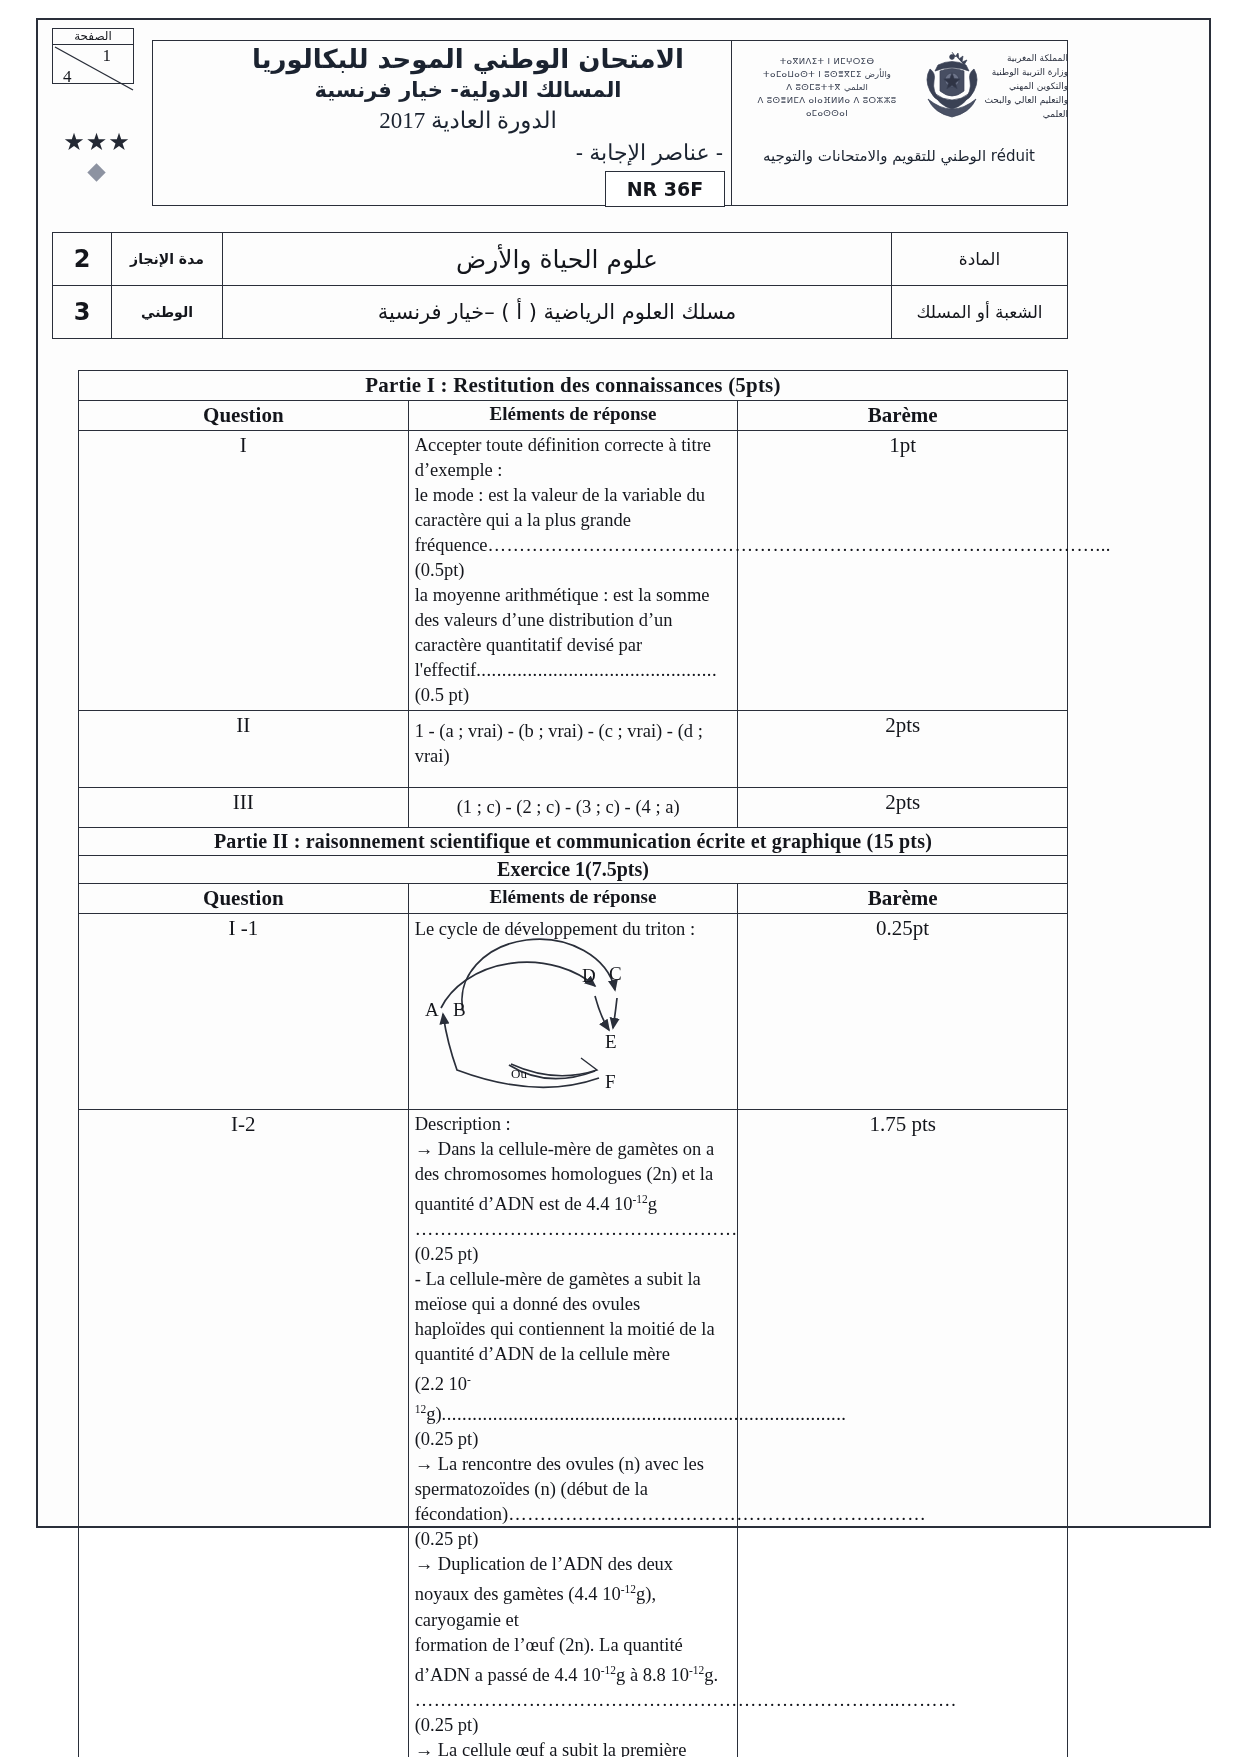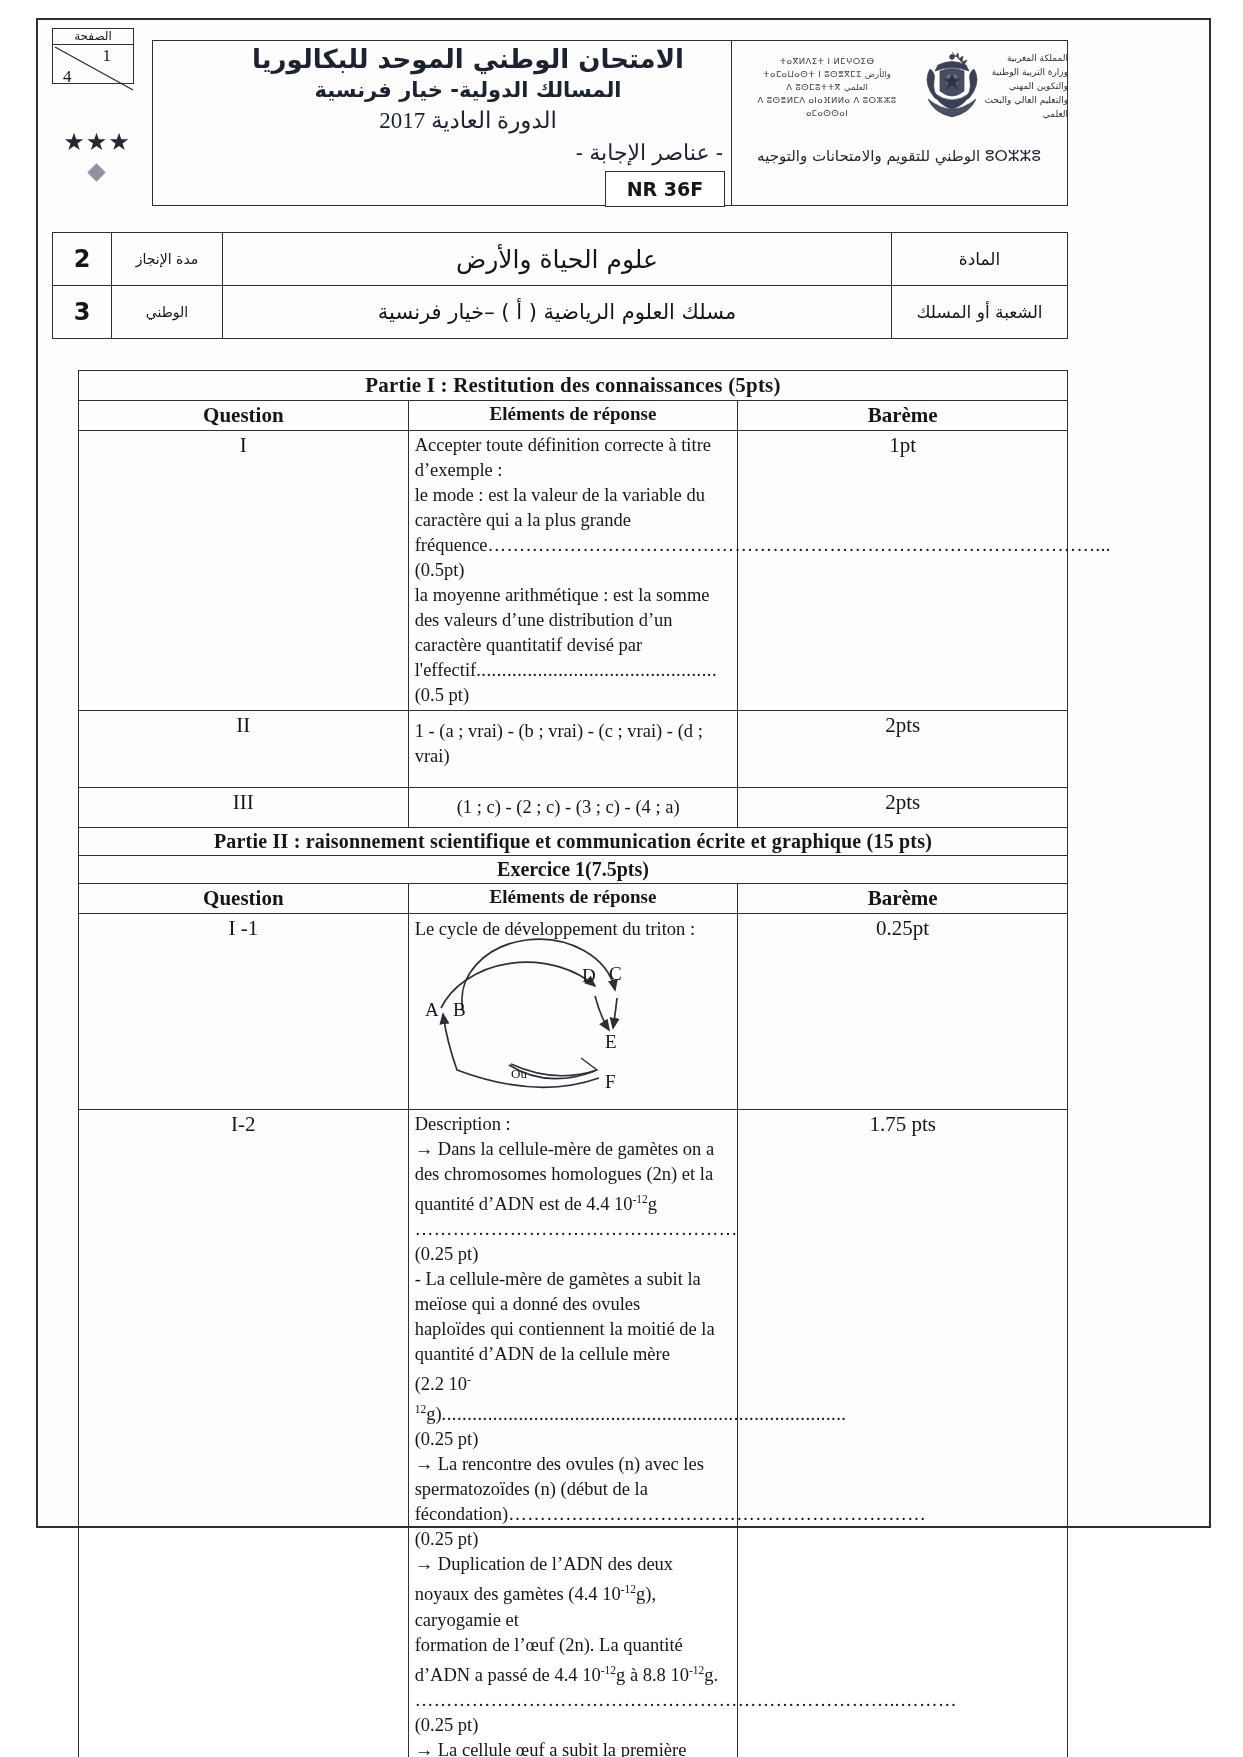--- a/index.html
+++ b/index.html
@@ -93,21 +93,21 @@
   
   .subj{
     position:absolute;left:14px;top:212px;width:1016px;
     border:1.6px solid #2a2f3a;border-collapse:collapse;
   }
   .subj td{
     border:1.2px solid #2a2f3a;padding:0;height:52px;vertical-align:middle;
     text-align:center;
   }
   .c-num{width:58px;font-size:24px;font-family:"DejaVu Sans",sans-serif;font-weight:bold;}
-  .c-lbl{width:110px;font-size:14px;direction:rtl;font-family:"DejaVu Sans",sans-serif;font-weight:normal;}
+  .c-lbl{width:110px;font-size:14px;direction:rtl;font-family:"DejaVu Sans",sans-serif;font-weight:bold;}
   .c-mid{font-size:25px;direction:rtl;font-family:"DejaVu Sans",sans-serif;font-weight:normal;}
   .c-mid.small{font-size:21px;}
   .c-right{width:175px;font-size:17px;direction:rtl;font-family:"DejaVu Sans",sans-serif;}
 
   
   .main{
     position:absolute;left:40px;top:350px;width:990px;
     border-collapse:collapse;
     border:1.5px solid #2a2f3a;
     table-layout:fixed;
@@ -193,21 +193,21 @@
           </g>
         </svg>
 
         <div class="minar">
           <div>المملكة المغربية</div>
           <div>وزارة التربية الوطنية</div>
           <div>والتكوين المهني</div>
           <div>والتعليم العالي والبحث العلمي</div>
         </div>
 
-        <div class="centre">ⵓⵔⵣⵣⵓ الوطني للتقويم والامتحانات والتوجيه</div>
+        <div class="centre">réduit الوطني للتقويم والامتحانات والتوجيه</div>
       </div>
     </div>
   </div>
 
   <table class="subj">
     <tbody>
           <tr>
       <td class="c-num">2</td>
       <td class="c-lbl">مدة الإنجاز</td>
       <td class="c-mid">علوم الحياة والأرض</td>

